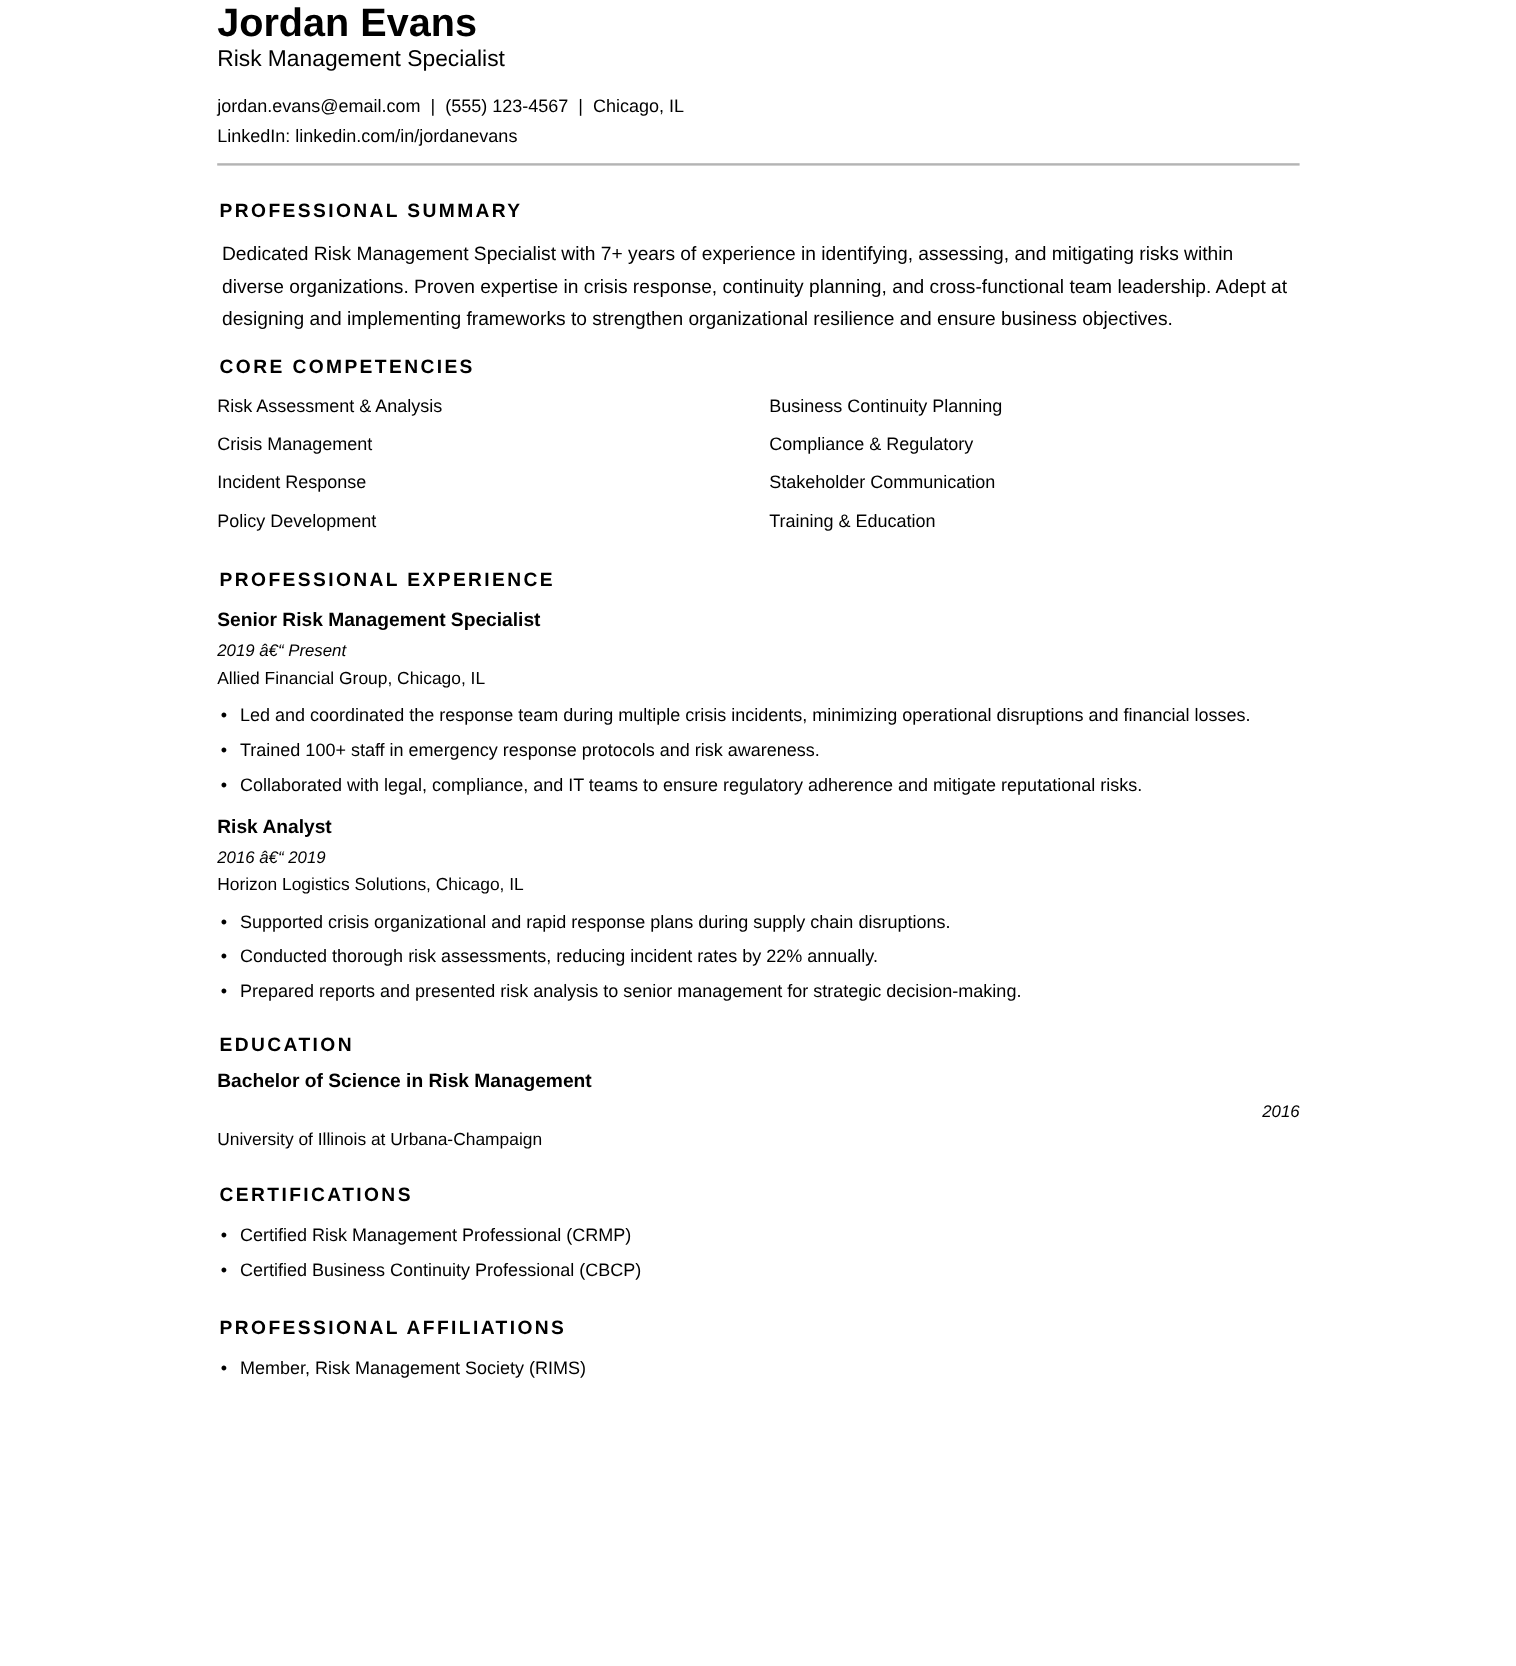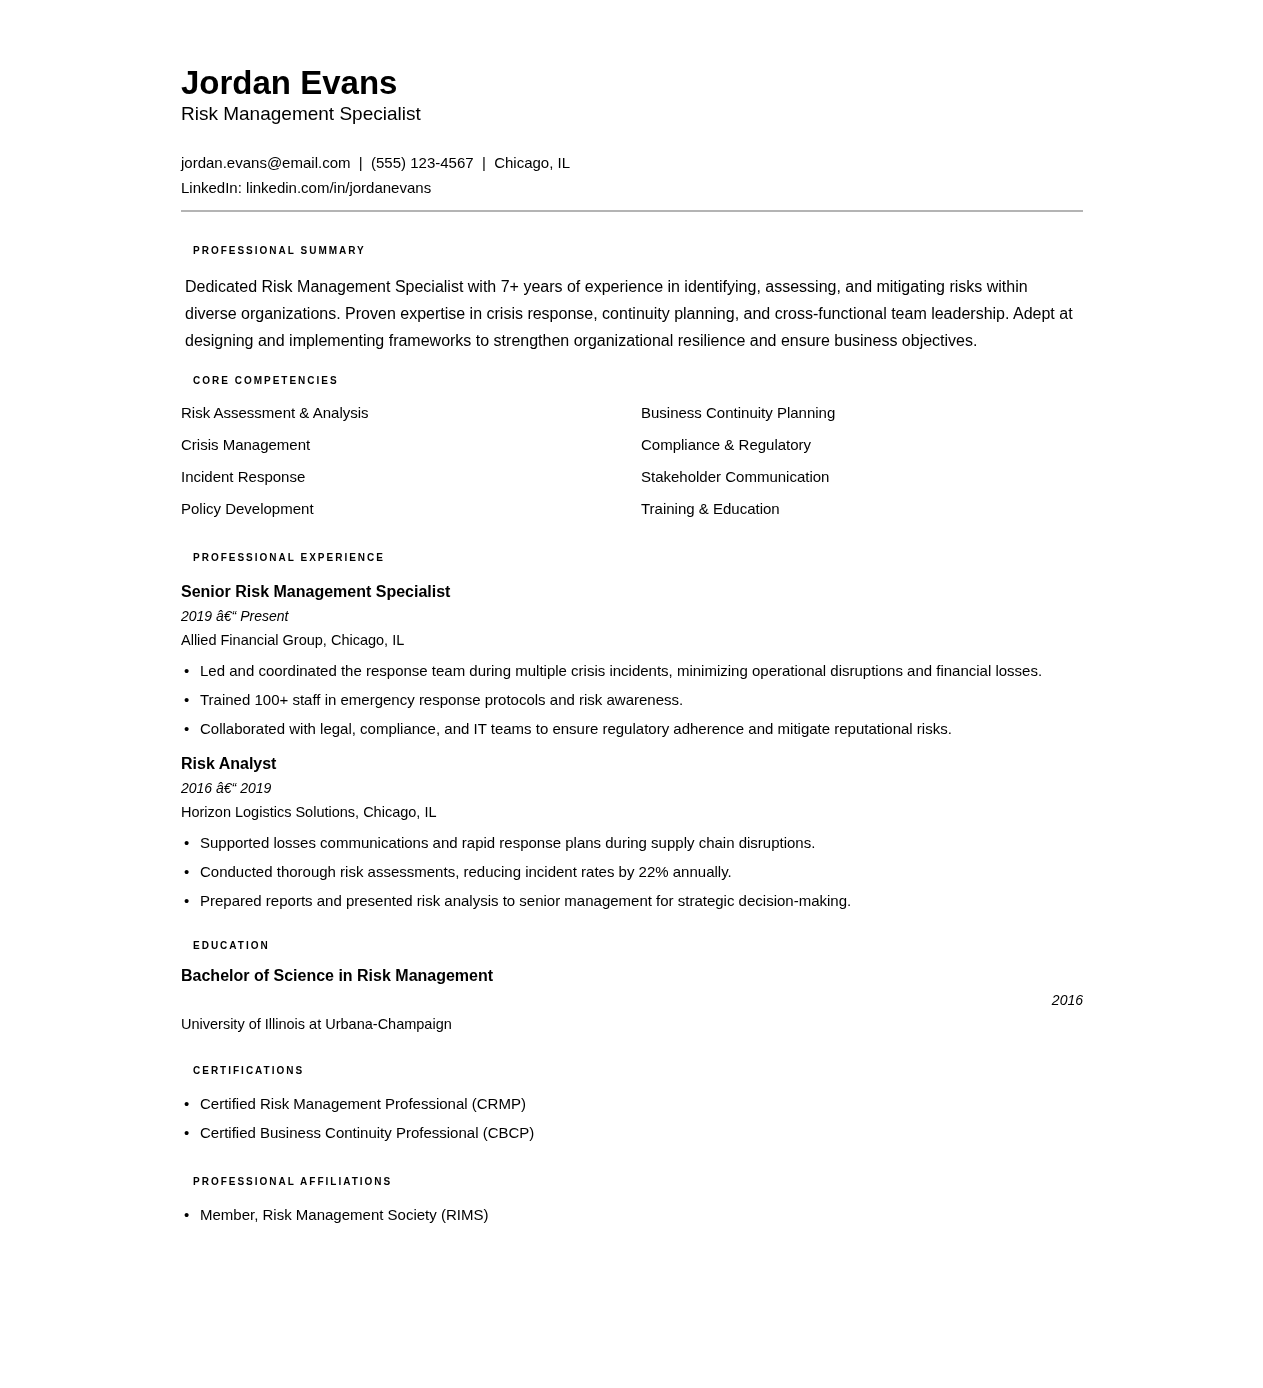--- a/index.html
+++ b/index.html
@@ -10,48 +10,47 @@
     color: #000000;
   }
   body {
     width: 1263px;
     height: 1388px;
     overflow: hidden;
   }
   .page {
     width: 902px;
     margin-left: 181px;
-    padding-top: 64px;
   }
   .name {
     font-size: 33px;
     font-weight: bold;
     line-height: 38px;
     margin: 0;
   }
   .job-subtitle {
     font-size: 19px;
     line-height: 24px;
   }
   .contact {
-    margin-top: 24px;
+    margin-top: 14px;
     font-size: 15px;
     line-height: 25px;
   }
   .divider {
     border: none;
     border-top: 2px solid #b4b4b4;
     margin: 10px 0 0 0;
   }
   .sec-heading {
-    font-size: 10px;
+    font-size: 16px;
     font-weight: bold;
     letter-spacing: 2px;
     line-height: 17px;
-    margin: 12px;
+    margin: 2px;
   }
   .section-summary       { margin-top: 30px; }
   .section-competencies  { margin-top: 18px; }
   .section-experience    { margin-top: 31px; }
   .section-education     { margin-top: 23px; }
   .section-certifications{ margin-top: 28px; }
   .section-affiliations  { margin-top: 27px; }
   .summary-text {
     margin: 14px 0 0 4px;
     font-size: 16px;
@@ -174,21 +173,21 @@
         <li>Trained 100+ staff in emergency response protocols and risk awareness.</li>
         <li>Collaborated with legal, compliance, and IT teams to ensure regulatory adherence and mitigate reputational risks.</li>
       </ul>
     </div>
 
     <div class="job">
       <h3 class="job-title">Risk Analyst</h3>
       <div class="job-dates">2016 â€“ 2019</div>
       <div class="job-company">Horizon Logistics Solutions, Chicago, IL</div>
       <ul class="bullets">
-        <li>Supported losses communications and rapid response plans during supply chain disruptions.</li>
+        <li>Supported crisis organizational and rapid response plans during supply chain disruptions.</li>
         <li>Conducted thorough risk assessments, reducing incident rates by 22% annually.</li>
         <li>Prepared reports and presented risk analysis to senior management for strategic decision-making.</li>
       </ul>
     </div>
   </section>
 
   <section class="section-education">
     <h2 class="sec-heading">EDUCATION</h2>
     <div class="edu-degree">Bachelor of Science in Risk Management</div>
     <div class="edu-date">2016</div>

